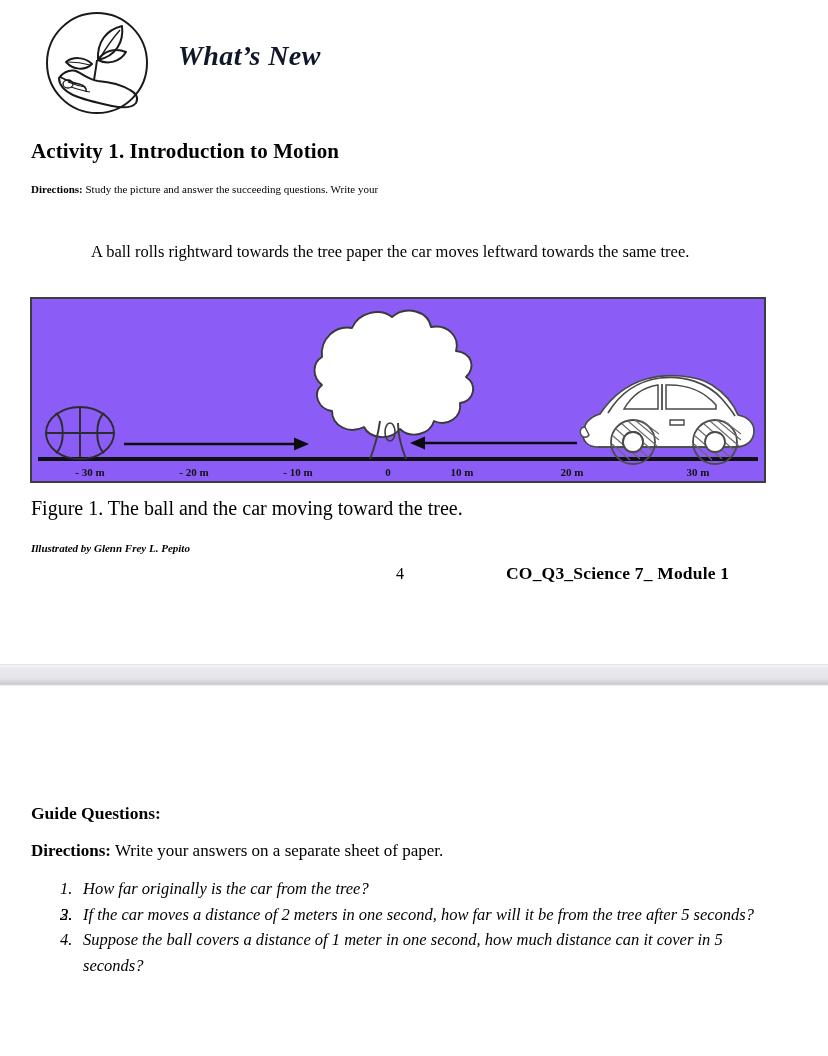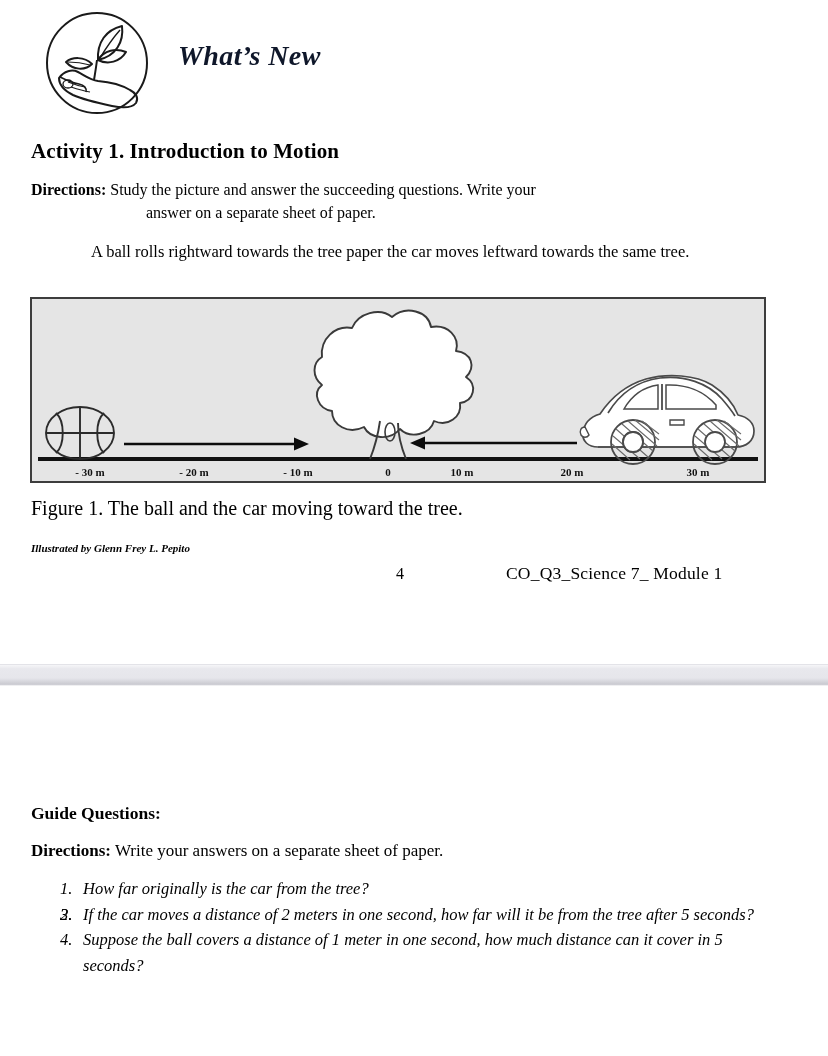--- a/index.html
+++ b/index.html
@@ -61,21 +61,21 @@
     font-weight: bold;
     letter-spacing: 0.1px;
     white-space: nowrap;
   }
 
   .directions-block {
     position: absolute;
     left: 31px;
     top: 178px;
     width: 745px;
-    font-size: 16px;
+    font-size: 11px;
     line-height: 23px;
     text-align: justify;
   }
   .directions-block .lead {
     font-weight: bold;
   }
   .directions-indent {
     display: block;
     padding-left: 115px;
     text-align: left;
@@ -93,21 +93,21 @@
   }
 
   
   .figure-box {
     position: absolute;
     left: 30px;
     top: 297px;
     width: 736px;
     height: 186px;
     border: 2px solid #3d3d3d;
-    background: #e5e5e5;
+    background: #8b5cf6;
     box-sizing: border-box;
   }
   .figure-svg {
     display: block;
     width: 100%;
     height: 100%;
   }
 
   .figure-caption {
     position: absolute;
@@ -132,21 +132,21 @@
     position: absolute;
     left: 396px;
     top: 565px;
     font-size: 16px;
   }
   .page-footer-code {
     position: absolute;
     left: 506px;
     top: 563px;
     font-size: 17.5px;
-    font-weight: normal;
+    font-weight: bold;
     letter-spacing: 0.2px;
     white-space: nowrap;
   }
 
   
   .page-gap {
     position: absolute;
     left: 0;
     top: 664px;
     width: 828px;
@@ -233,21 +233,20 @@
     </div>
 
     <div class="header-title">What’s New</div>
   </div>
 
   <div class="activity-title">Activity 1. Introduction to Motion</div>
 
   <div class="directions-block">
     <span class="lead">Directions:</span>
     <span>Study the picture and answer the succeeding questions. Write your</span>
-    <span class="directions-indent">answer on a separate sheet of paper.</span>
   </div>
 
   <div class="intro-para">A ball rolls rightward towards the tree paper the car moves leftward towards the same tree.</div>
 
   <div class="figure-box">
     <svg class="figure-svg" viewBox="0 0 732 182" preserveAspectRatio="none" aria-hidden="true">
 
       <rect x="6" y="158" width="720" height="4" fill="#111111"></rect>
 
       <g stroke="#2b2b2b" fill="none" stroke-width="1.9">

